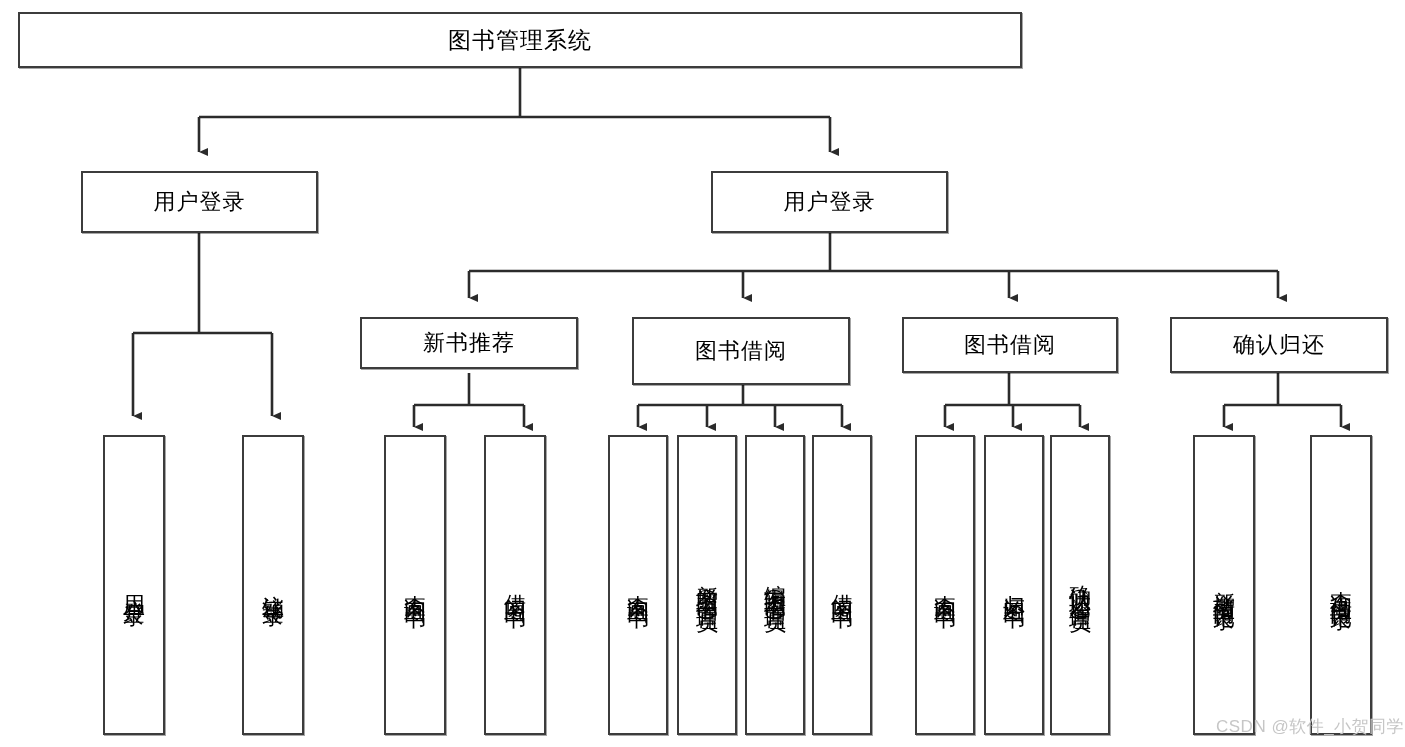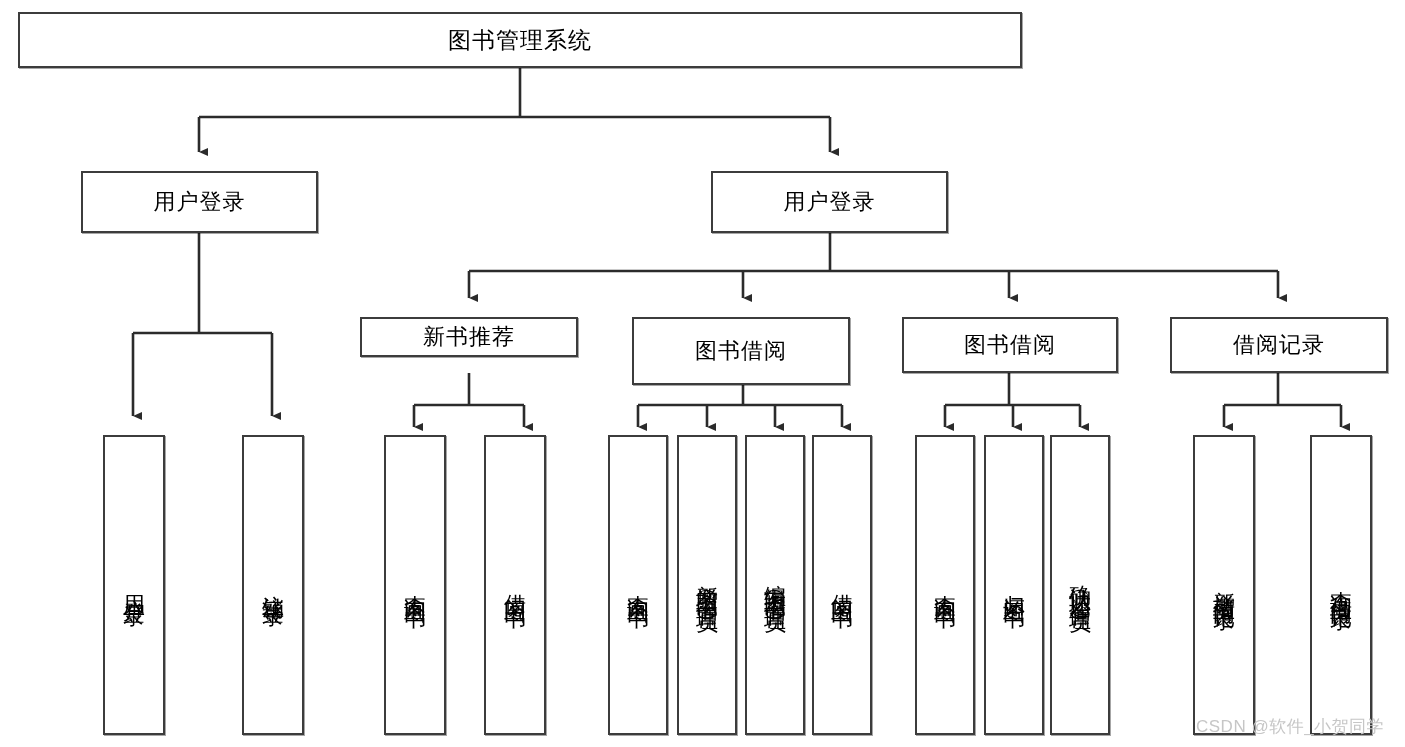--- a/index.html
+++ b/index.html
@@ -42,20 +42,21 @@
     letter-spacing:4px;
     line-height:1;
     white-space:normal;
   }
   .watermark{
     position:absolute;
     font-size:17px;
     color:#c6c6c6;
     white-space:nowrap;
     letter-spacing:0.5px;
+    margin-left:20px;
   }
 </style>
 </head>
 <body>
 
 <div id="canvas">
 
   <svg class="connectors" viewBox="0 0 1405 747" xmlns="http://www.w3.org/2000/svg">
     <defs>
       <marker id="arrow" markerWidth="10" markerHeight="11" refX="2.2" refY="5.5" orient="auto" markerUnits="strokeWidth">
@@ -115,31 +116,31 @@
     <span class="label">图书管理系统</span>
   </div>
 
   <div class="node horiz" style="left:81px;top:171px;width:237px;height:62px;">
     <span class="label">用户登录</span>
   </div>
   <div class="node horiz" style="left:711px;top:171px;width:237px;height:62px;">
     <span class="label">用户登录</span>
   </div>
 
-  <div class="node horiz" style="left:360px;top:317px;width:218px;height:40px;">
+  <div class="node horiz" style="left:360px;top:317px;width:218px;height:52px;">
     <span class="label">新书推荐</span>
   </div>
   <div class="node horiz" style="left:632px;top:317px;width:218px;height:68px;">
     <span class="label">图书借阅</span>
   </div>
   <div class="node horiz" style="left:902px;top:317px;width:216px;height:56px;">
     <span class="label">图书借阅</span>
   </div>
   <div class="node horiz" style="left:1170px;top:317px;width:218px;height:56px;">
-    <span class="label">借阅记录</span>
+    <span class="label">确认归还</span>
   </div>
 
   <div class="node vert" style="left:103px;top:435px;width:62px;height:300px;">
     <span class="label">用户登录</span>
   </div>
   <div class="node vert" style="left:242px;top:435px;width:62px;height:300px;">
     <span class="label">注销登录</span>
   </div>
 
   <div class="node vert" style="left:384px;top:435px;width:62px;height:300px;">

